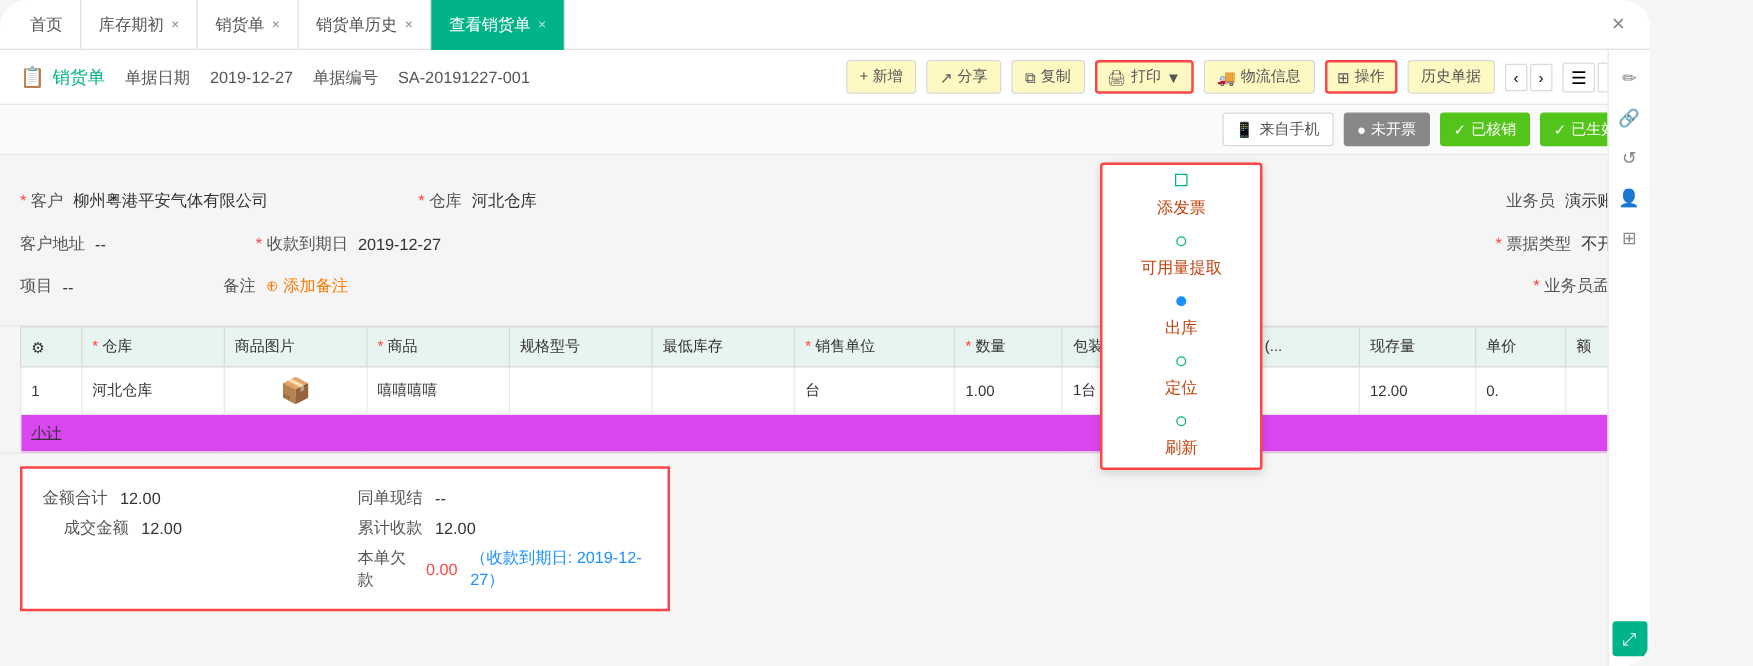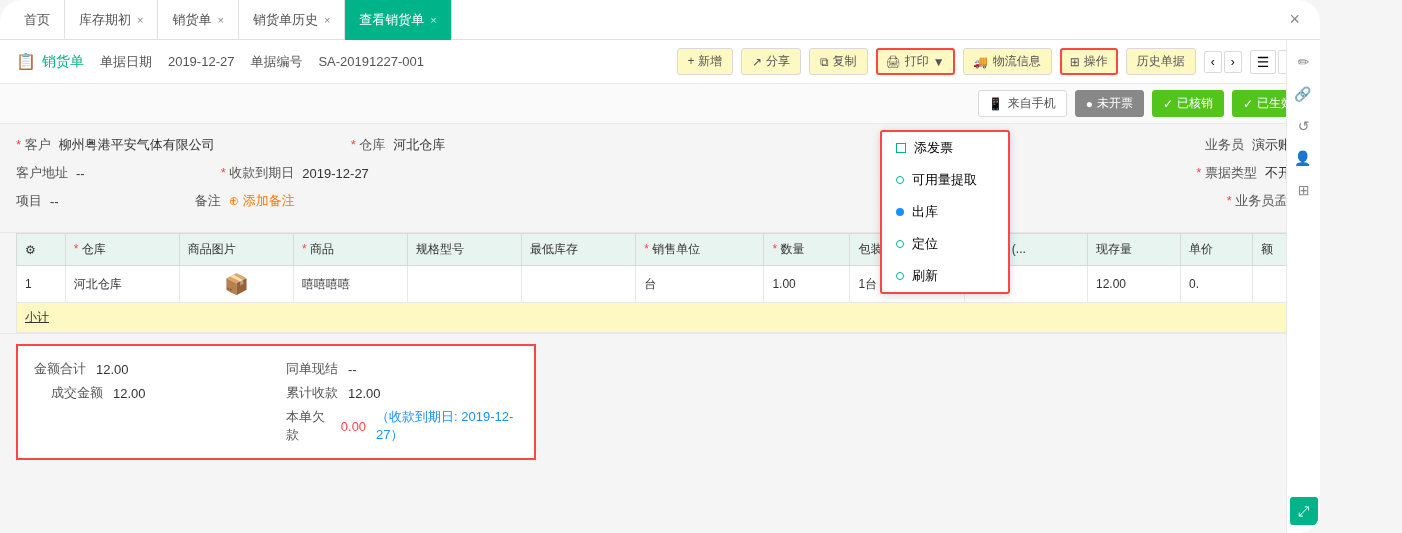--- a/index.html
+++ b/index.html
@@ -136,22 +136,23 @@
     }
 
     
     .form-section {
       padding: 12px 16px;
       border-bottom: 1px solid #e8e8e8;
     }
     .form-row {
       display: flex;
       align-items: flex-end;
-      gap: 56px;
+      gap: 40px;
       margin-bottom: 10px;
+      margin-top: 16px;
     }
     .form-field {
       display: flex;
       align-items: center;
       gap: 8px;
     }
     .form-label {
       color: #555;
       font-size: 13px;
       white-space: nowrap;
@@ -192,21 +193,21 @@
       white-space: nowrap;
     }
     thead th.required::before {
       content: '* ';
       color: #ff4444;
     }
     tbody tr {
       background: #fff;
     }
     tbody tr.subtotal {
-      background: #fef9c3;
+      background: #d946ef;
       text-decoration: underline;
     }
     tbody td {
       padding: 6px 8px;
       border: 1px solid #e8e8e8;
       color: #333;
     }
 
     
     .payment-section {
@@ -249,21 +250,22 @@
       right: 310px;
       top: 130px;
     }
     .dropdown-item {
       display: flex;
       align-items: center;
       gap: 8px;
       padding: 7px 14px;
       cursor: pointer;
       font-size: 13px;
-      color: #000000;
+      color: #c2410c;
+      flex-direction: column;
     }
     .dropdown-dot {
       width: 8px;
       height: 8px;
       border-radius: 50%;
       display: inline-block;
     }
     .dot-blue { background: #1890ff; }
     .dot-outline {
       border: 1px solid #00b388;

